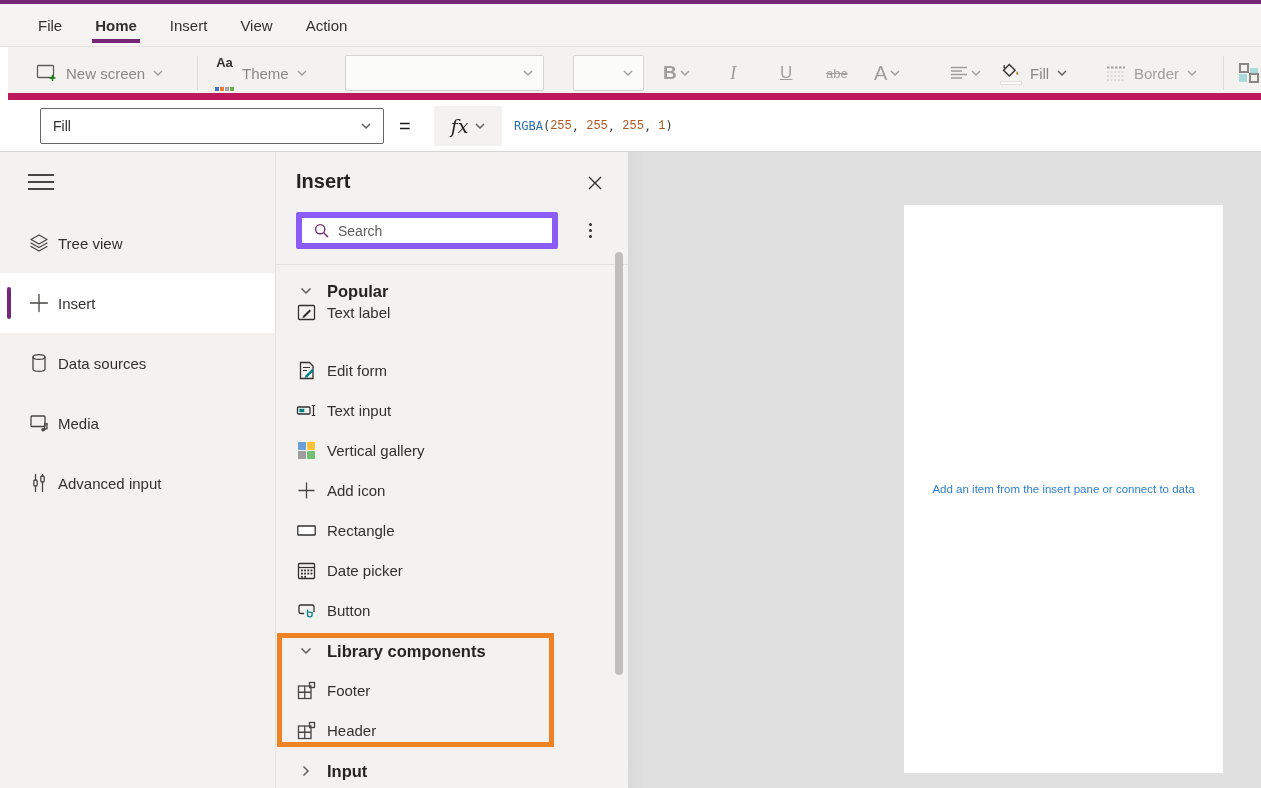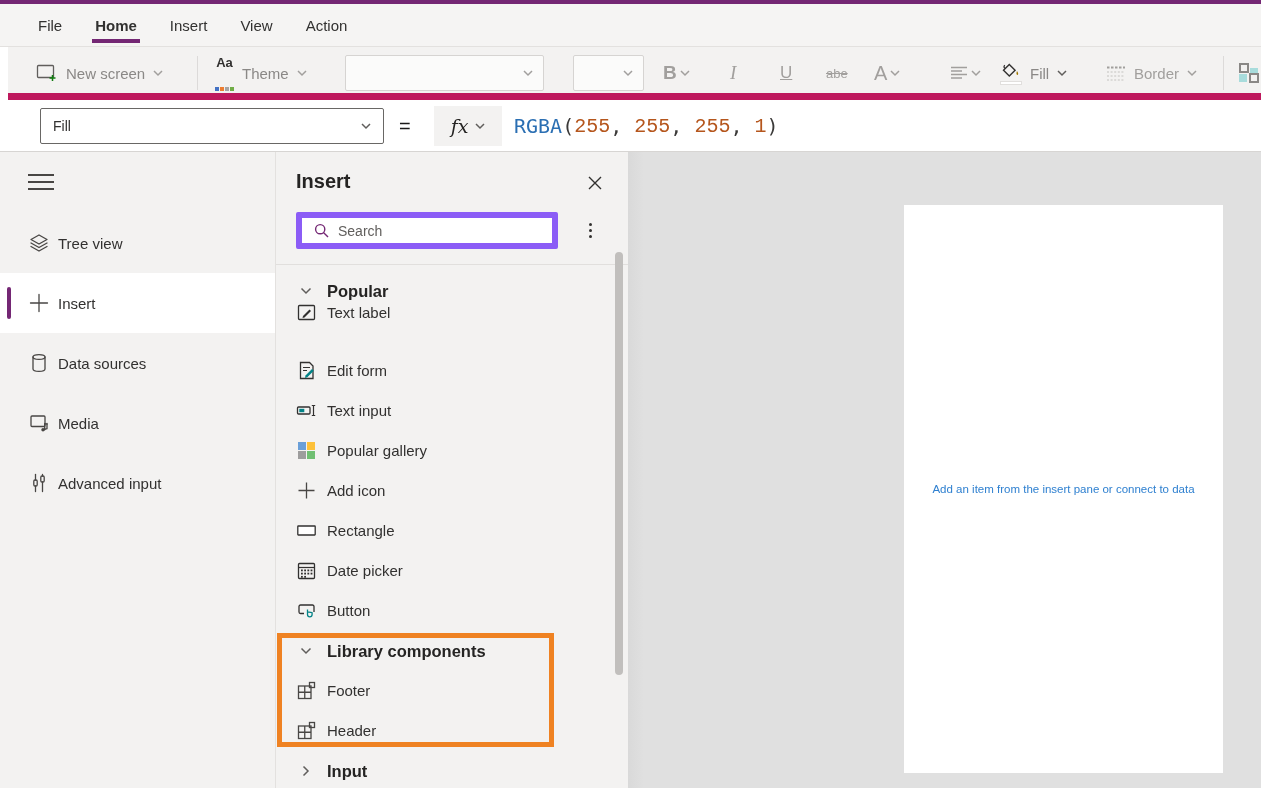--- a/index.html
+++ b/index.html
@@ -34,21 +34,21 @@
   .swatch-wrap { display:flex; flex-direction:column; align-items:center; gap:1px; }
   .fill-swatch { width:22px; height:4px; background:#fff; border:1px solid #e1dfdd; }
 
   
   #formula-bar { position:absolute; left:0; top:100px; width:100%; height:52px; background:#fff; border-bottom:1px solid #d7d5d3; }
   #property-select { position:absolute; left:40px; top:8px; width:344px; height:36px; background:#fff; border:1px solid #696765; border-radius:2px; display:flex; align-items:center; padding:0 12px; font-size:14px; color:#323130; cursor:pointer; }
   #property-select .chev { margin-left:auto; }
   #equals-sign { position:absolute; left:399px; top:0; height:52px; display:flex; align-items:center; font-size:20px; color:#1b1a19; }
   #fx-box { position:absolute; left:434px; top:6px; width:68px; height:40px; background:#f3f2f1; display:flex; align-items:center; justify-content:center; gap:7px; cursor:pointer; }
   #fx-box .fx-glyph { font-family:"DejaVu Serif",serif; font-style:italic; font-size:19px; color:#252423; }
-  #formula-text { position:absolute; left:514px; top:0; height:52px; display:flex; align-items:center; font-family:"DejaVu Sans Mono",monospace; font-size:20px; }
+  #formula-text { position:absolute; left:514px; top:0; height:52px; display:flex; align-items:center; font-family:"DejaVu Sans Mono",monospace; font-size:12px; }
   .tok-function { color:var(--formula-func,#2b6fb3); }
   .tok-number  { color:var(--formula-num,#b5561d);font-family:Liberation Mono, monospace; }
   .tok-punct   { color:#3b3a39; white-space:pre; }
 
   
   #main { position:absolute; left:0; top:152px; width:100%; height:636px; }
 
   
   #left-nav { position:absolute; left:0; top:0; width:276px; height:100%; background:#f3f2f1; border-right:1px solid #e3e1df; }
   #hamburger { position:absolute; left:28px; top:20px; width:26px; height:20px; display:flex; flex-direction:column; justify-content:space-between; padding:2px 0; cursor:pointer; }
@@ -381,21 +381,21 @@
 
       <div class="ins-item" style="top:278px;">
         <span class="ins-icon">
           <svg class="icon-svg" viewBox="0 0 21 21">
             <rect x="2" y="2" width="8" height="8" fill="var(--gallery-blue,#6a9fd8)"></rect>
             <rect x="11" y="2" width="8" height="8" fill="var(--gallery-yellow,#fdc13a)"></rect>
             <rect x="2" y="11" width="8" height="8" fill="var(--gallery-gray,#9d9d9d)"></rect>
             <rect x="11" y="11" width="8" height="8" fill="var(--gallery-green,#70bf72)"></rect>
           </svg>
         </span>
-        <span class="ins-label">Popular gallery</span>
+        <span class="ins-label">Vertical gallery</span>
       </div>
 
       <div class="ins-item" style="top:318px;">
         <span class="ins-icon">
           <svg class="icon-svg" viewBox="0 0 21 21">
               <path d="M10.5 2.5 V18.5 M2.5 10.5 H18.5" stroke="#484644" stroke-width="1.3" fill="none"></path>
             </svg>
         </span>
         <span class="ins-label">Add icon</span>
       </div>

